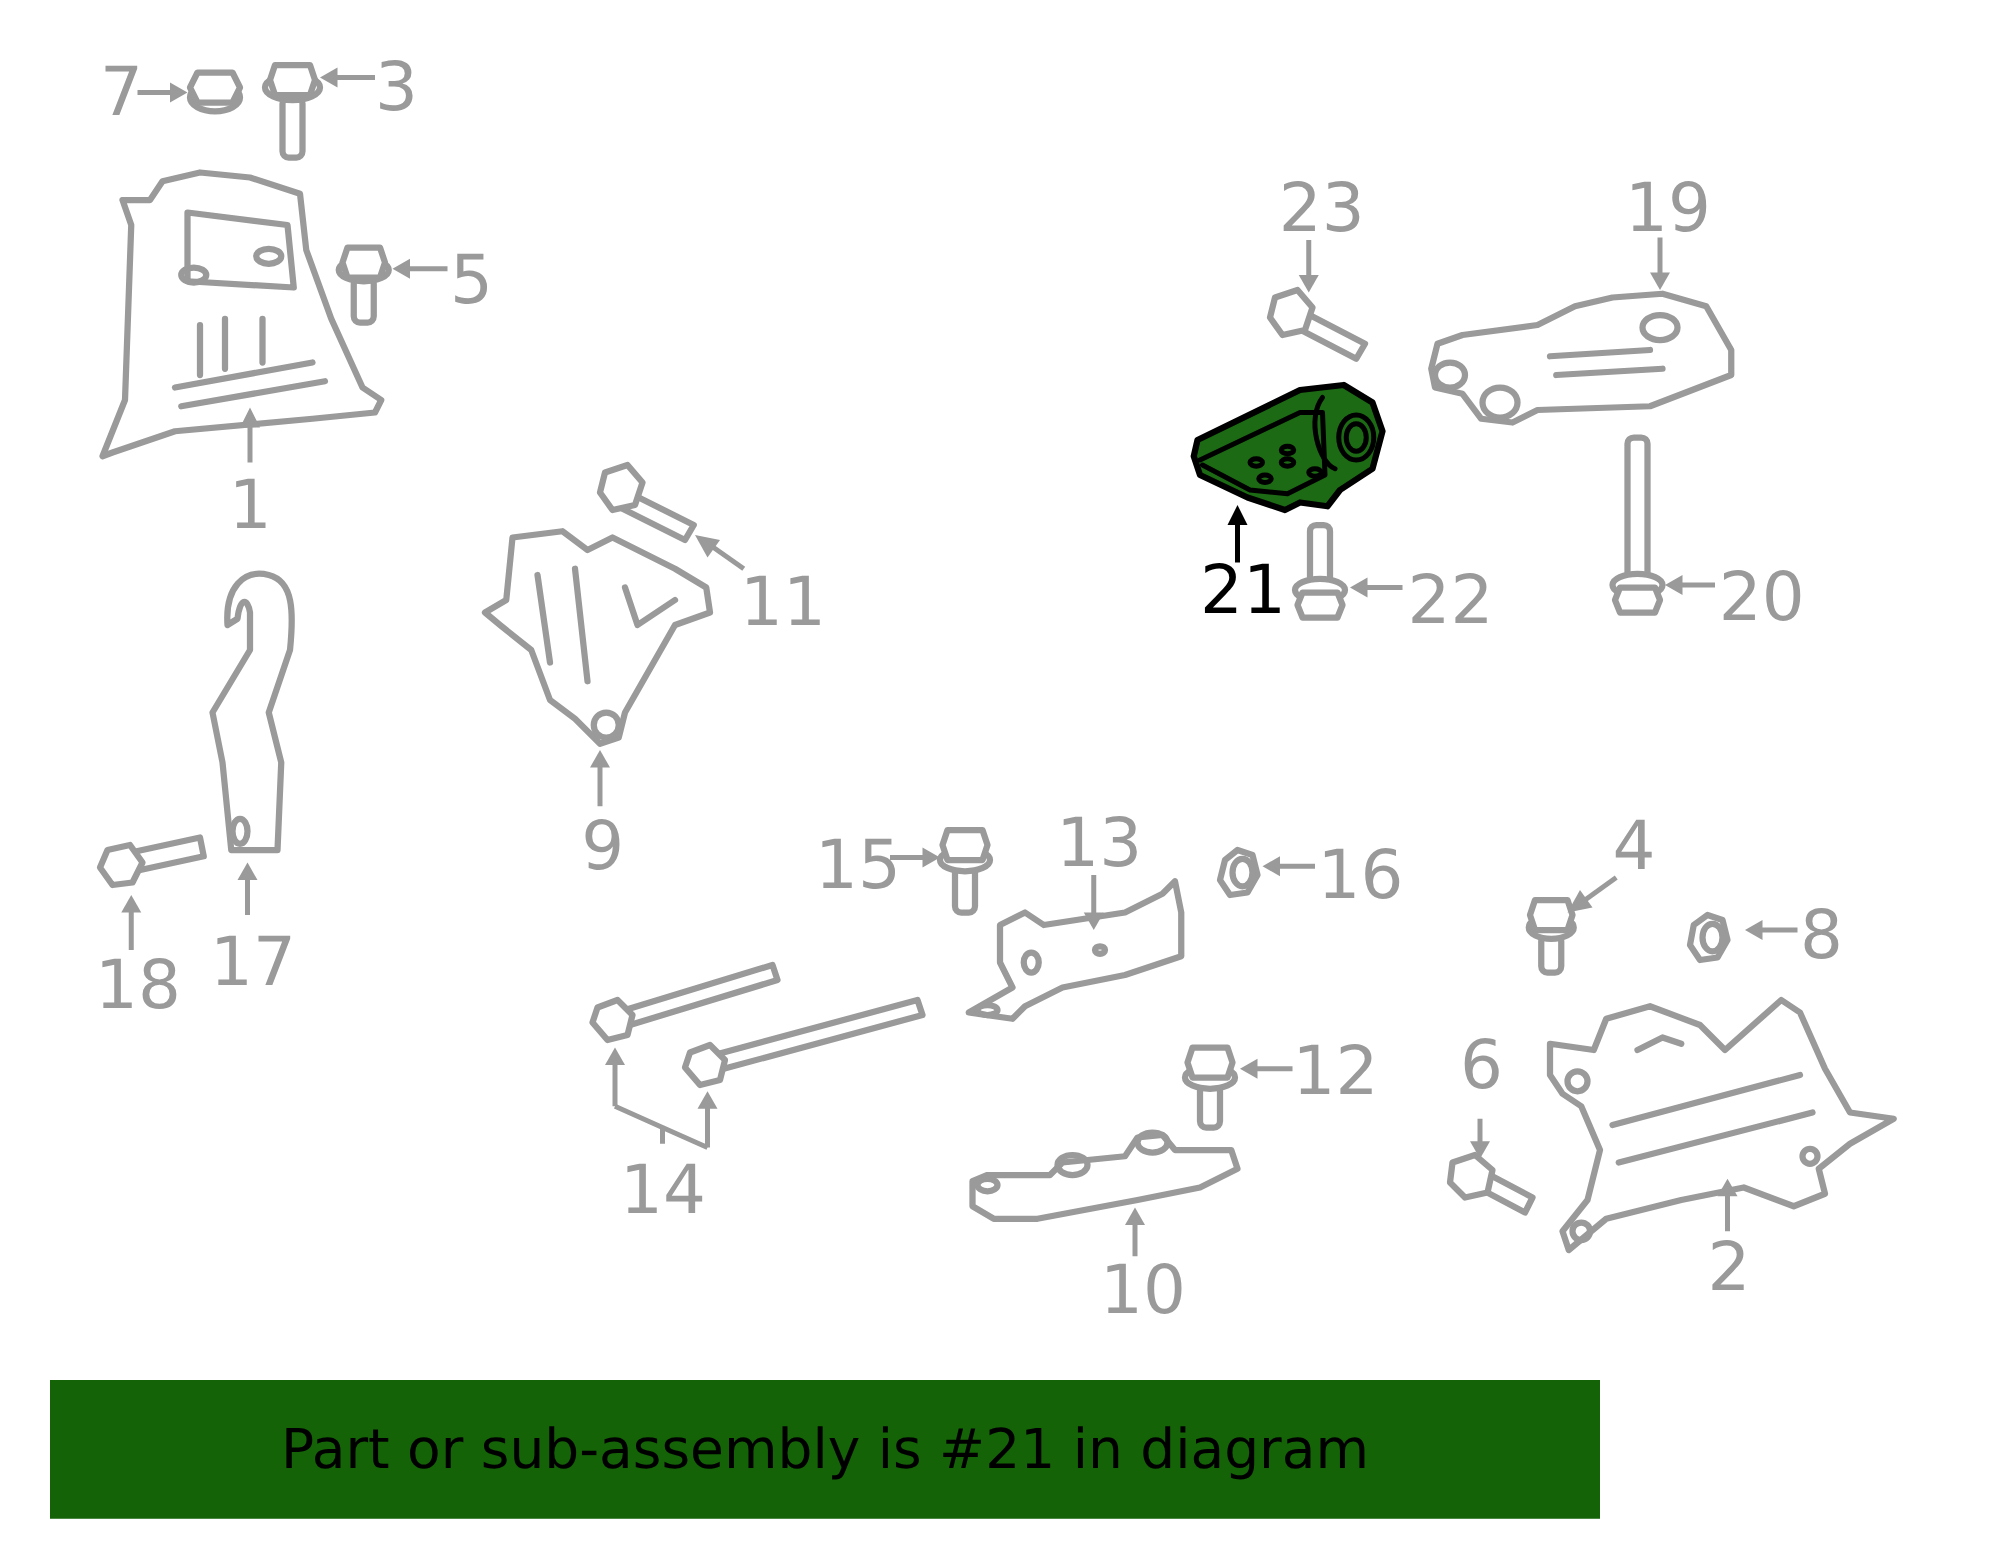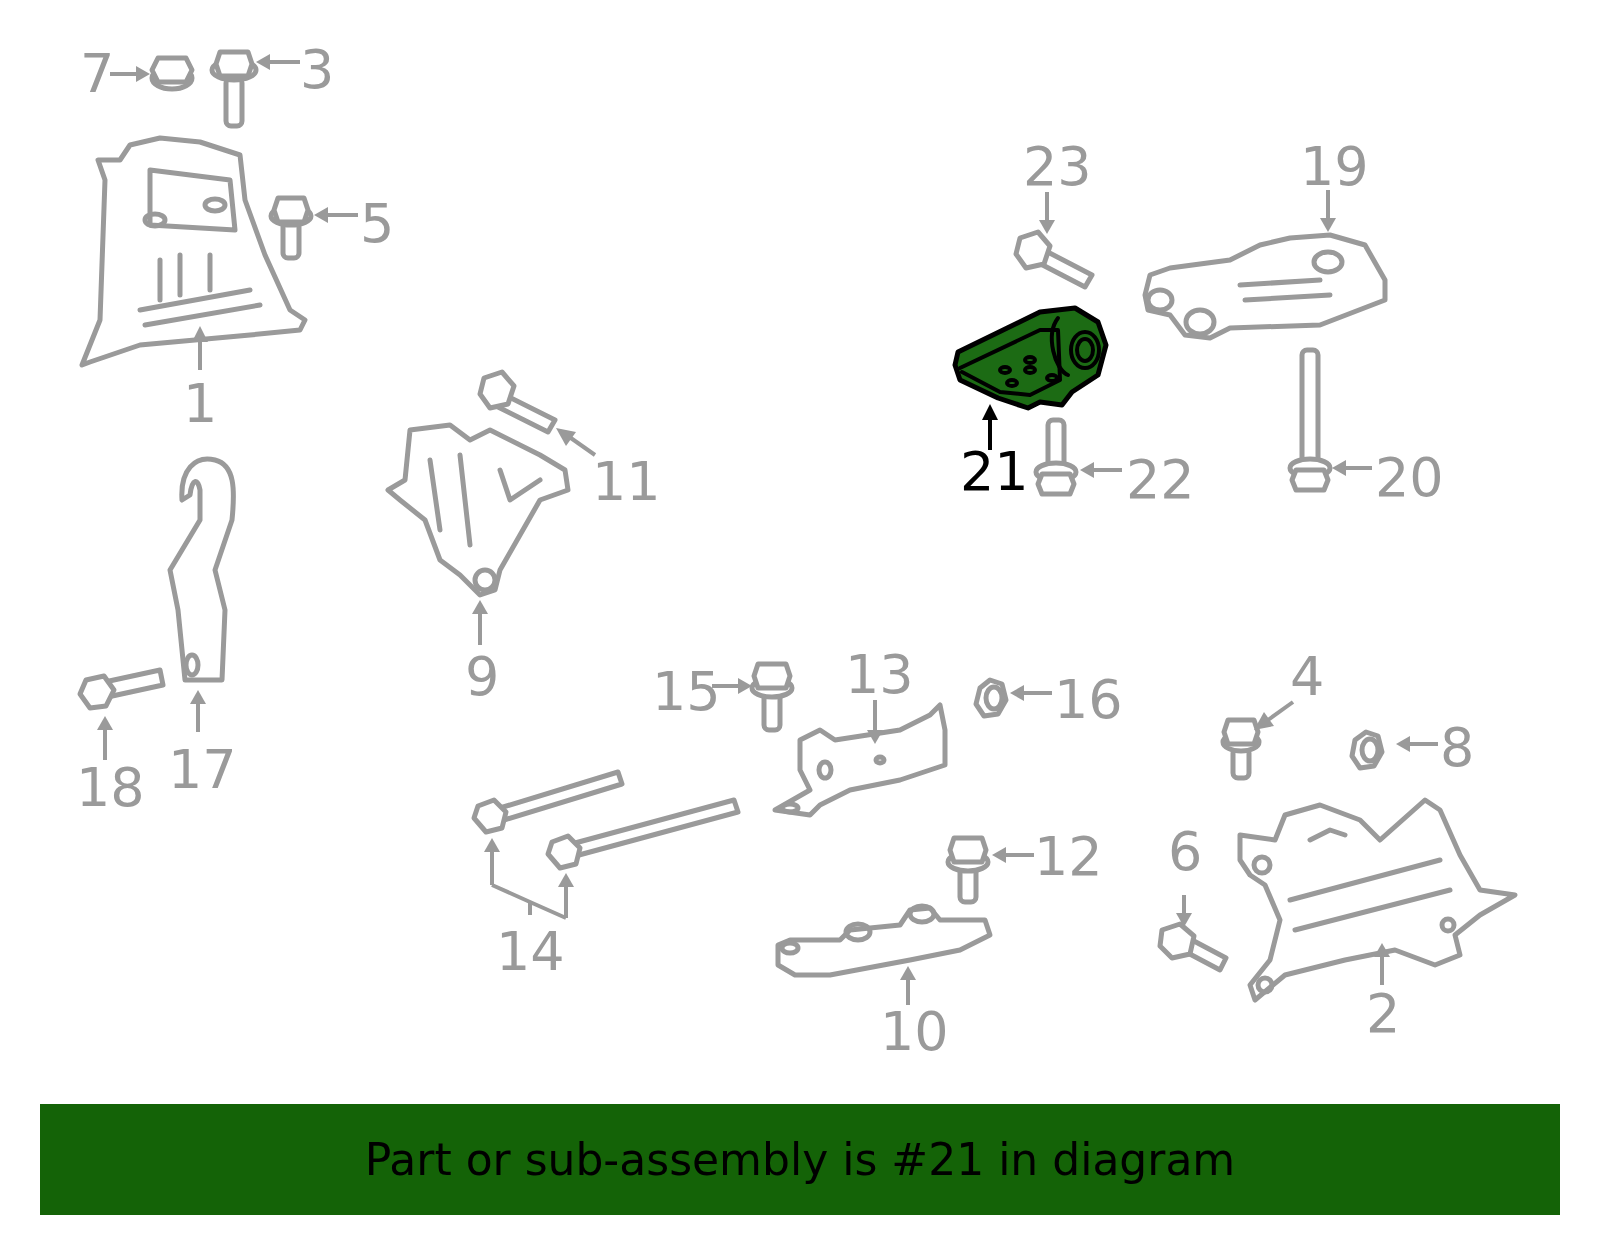--- a/index.html
+++ b/index.html
@@ -8,21 +8,21 @@
   .part { fill:none; stroke:#9a9a9a; stroke-width:5; stroke-linejoin:round; stroke-linecap:round; }
   .part-fill { fill:#ffffff; stroke:#9a9a9a; stroke-width:5; stroke-linejoin:round; }
   .arrow { stroke:#9a9a9a; stroke-width:4; fill:none; }
   .arrow-head { fill:#9a9a9a; stroke:none; }
   .lbl { font-family:"DejaVu Sans", sans-serif; font-size:54px; fill:#9a9a9a; }
   .lbl-hl { fill:#000000; }
   .hl-part { fill:#1c6b14; stroke:#000; stroke-width:5; stroke-linejoin:round; }
   .hl-line { fill:none; stroke:#000; stroke-width:4; stroke-linejoin:round; stroke-linecap:round; }
   .hl-arrow { stroke:#000; stroke-width:4; }
   .hl-arrow-head { fill:#000; }
-  #banner { position:absolute; left:40px; top:1104px; width:1520px; height:111px; background:#146307;
+  #banner { position:absolute; left:40px; top:1104px; width:1240px; height:111px; background:#146307;
             display:flex; flex-direction:column; align-items:center; justify-content:center; }
   #banner span { display:block; color:#000; font-family:"DejaVu Sans", sans-serif; font-size:44px; line-height:50px; }
 </style>
 </head>
 <body>
 
 <svg id="diagram" viewBox="0 0 1600 1100" xmlns="http://www.w3.org/2000/svg">
   <defs>
     <marker id="ah" markerWidth="8" markerHeight="8" refX="6" refY="4" orient="auto" markerUnits="userSpaceOnUse">
       <path d="M0,0 L8,4 L0,8 z" fill="#9a9a9a"></path>

